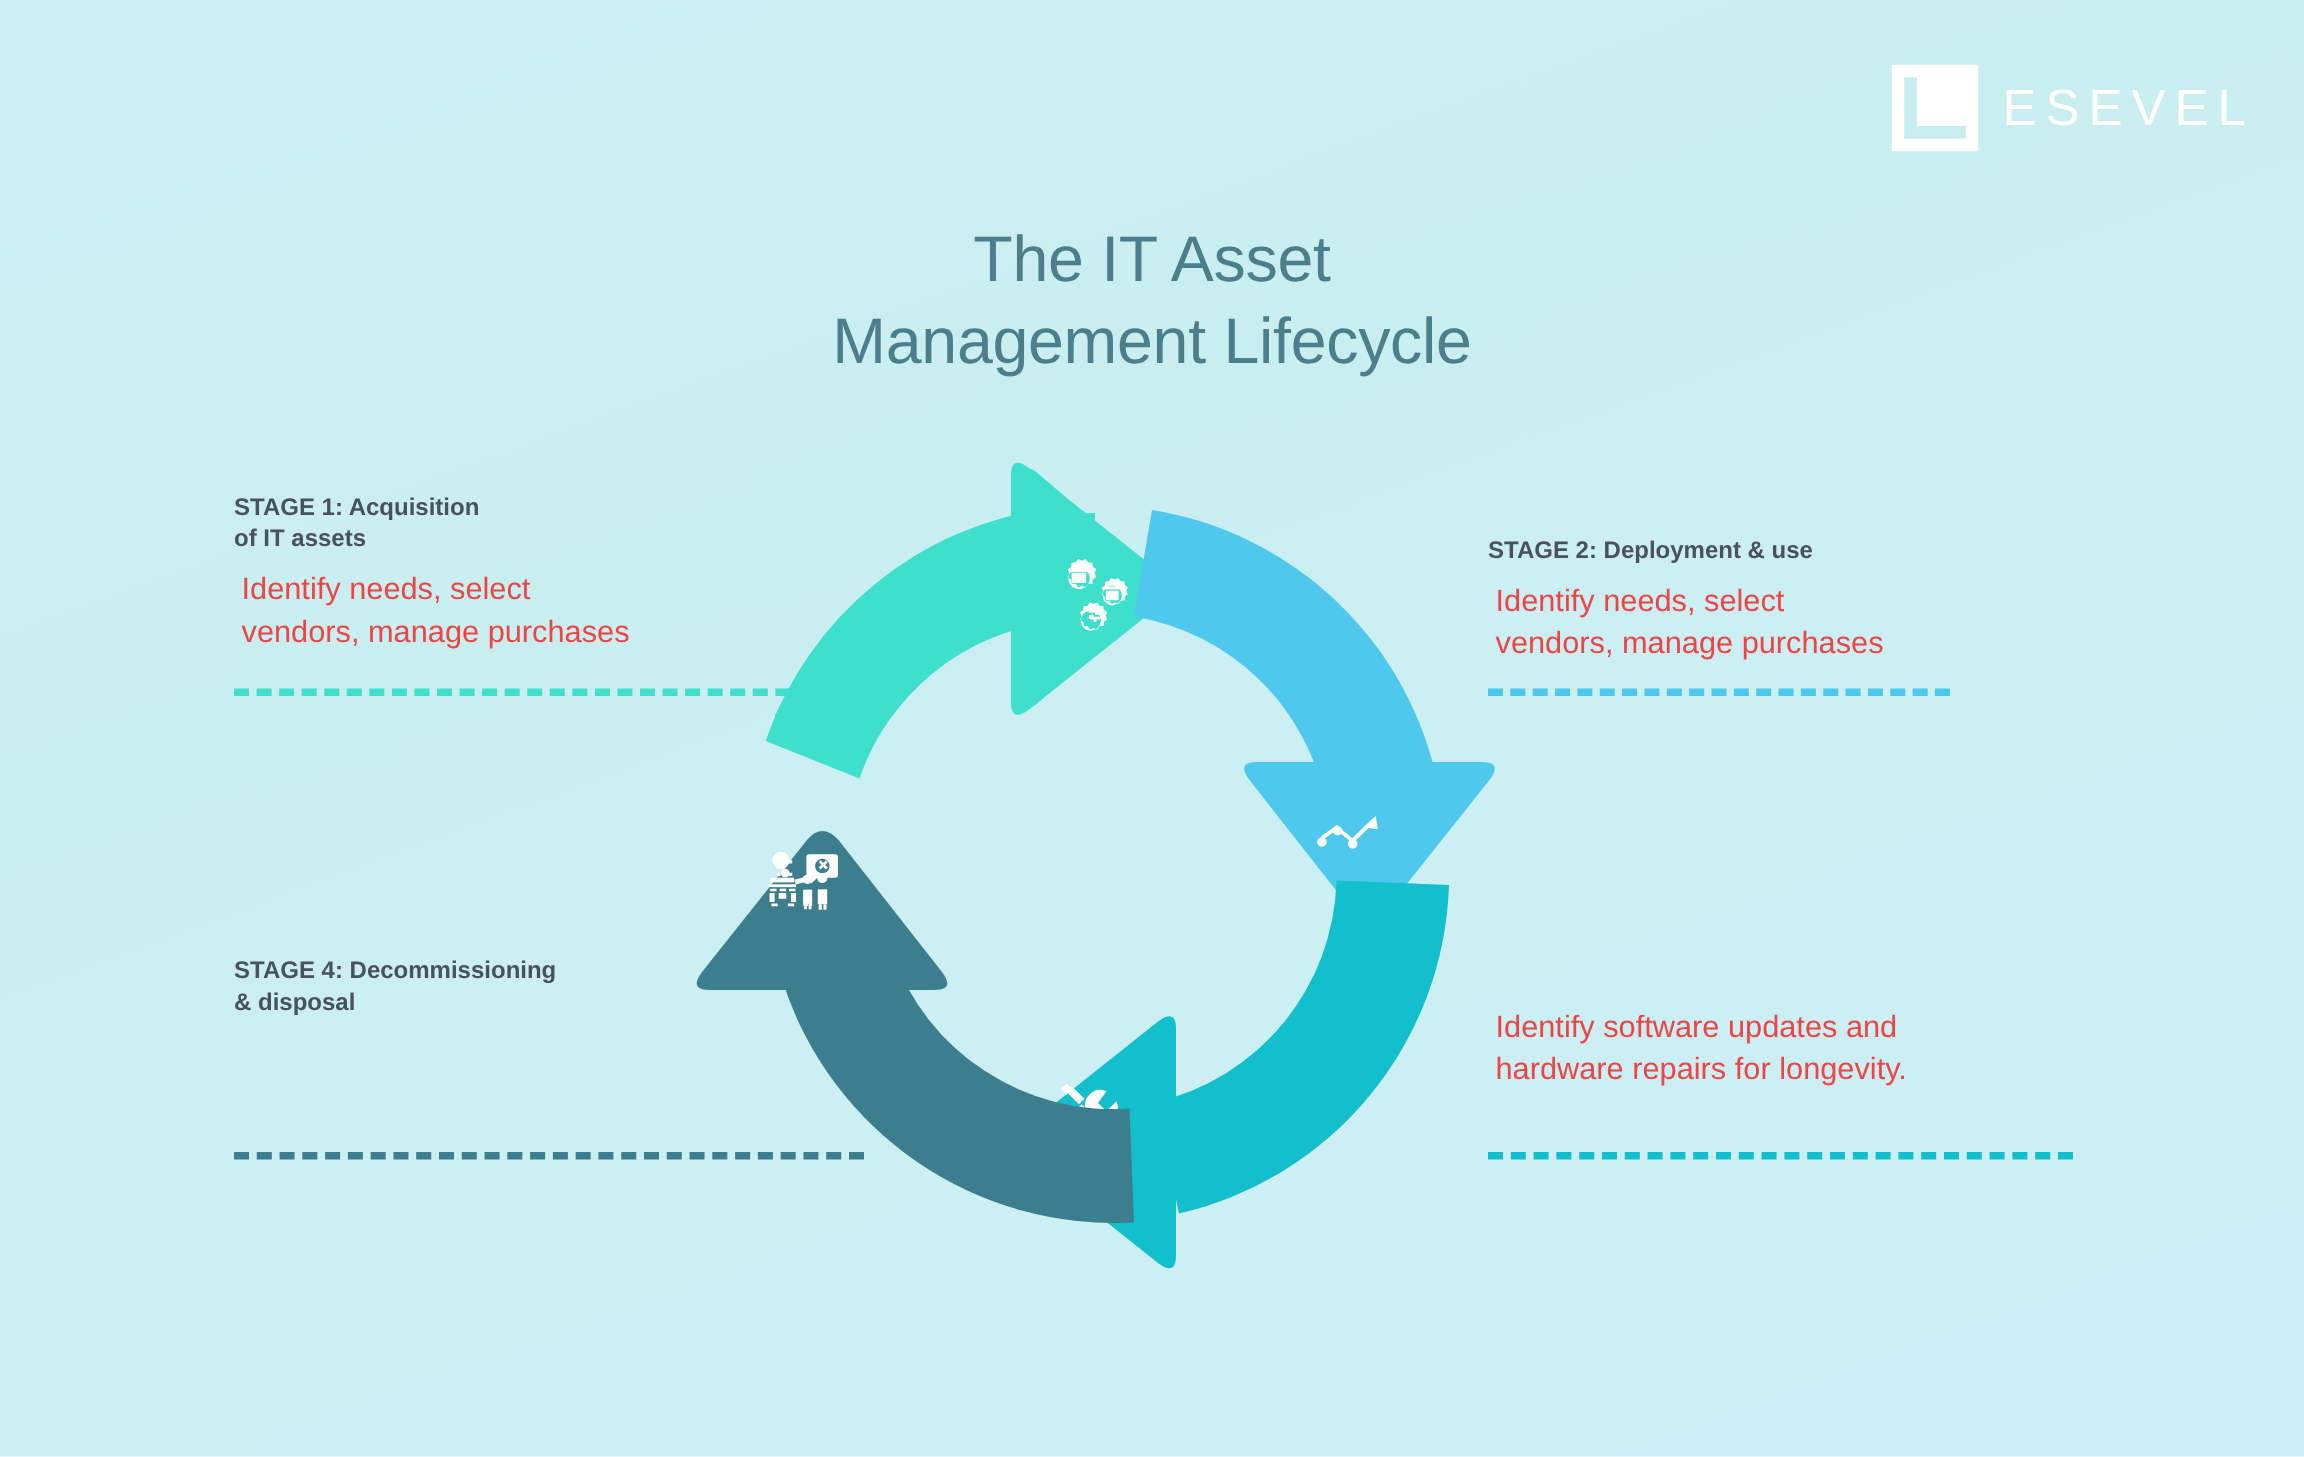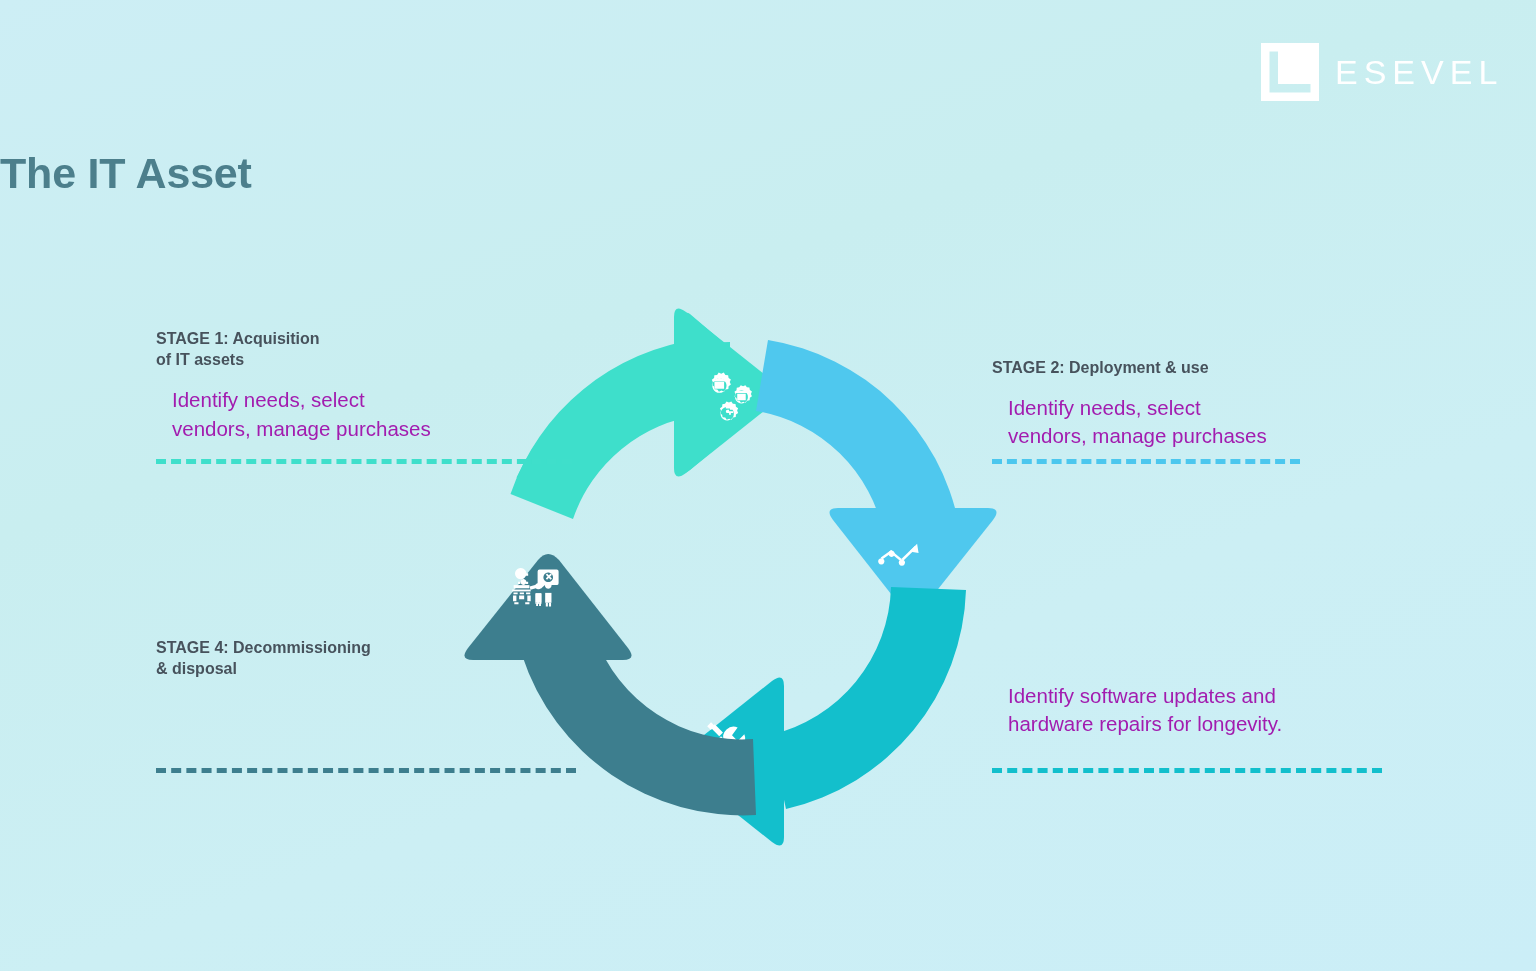--- a/index.html
+++ b/index.html
@@ -41,47 +41,47 @@
     line-height: 1;
     white-space: nowrap;
   }
 
   
   .title {
     position: absolute;
     top: 117px;
     left: 0;
     width: 1536px;
-    text-align: left;
+    text-align: center;
     color: #4c7f8c;
     font-size: 43px;
-    font-weight: bold;
+    font-weight: normal;
     line-height: 1.28;
     letter-spacing: -0.2px;
   }
   .title .line2 { display: block; }
 
   
   .stage {
     position: absolute;
     width: 420px;
   }
   .stage-heading {
     color: #47525c;
     font-size: 16px;
     font-weight: bold;
     line-height: 1.32;
     margin: 0 0 9px 0;
     white-space: pre-line;
   }
   .stage-body {
-    color: #a21caf;
+    color: #ef4444;
     font-size: 20.5px;
     line-height: 1.38;
-    margin: 16px;
+    margin: 5px;
     white-space: pre-line;
   }
   .stage-rule {
     position: absolute;
     height: 0;
     border-top: 5px dashed;
   }
 
   #stage1 { top: 328px; left: 156px; }
   #stage2 { top: 357px; left: 992px; }
@@ -112,20 +112,21 @@
     <svg class="logo-mark" viewBox="0 0 58 58">
       <path fill="#ffffff" d="M0 0 H58 V58 H0 Z M8.5 8.5 V49.5 H49.5 V41 H17 V8.5 Z"></path>
       <path fill="#ffffff" d="M17 17 H41 V41 H32.5 V25.5 H17 Z"></path>
       <rect x="22.5" y="26" width="8.5" height="8.5" fill="#ffffff"></rect>
     </svg>
     <span class="logo-word">ESEVEL</span>
   </div>
 
   <h1 class="title">
     <span>The IT Asset</span>
+    <span class="line2">Management Lifecycle</span>
   </h1>
 
   <div class="cycle">
     <svg width="560" height="560" viewBox="0 0 560 560">
       <defs>
         
       </defs>
 
       <g>
         <path d="M 280 44

